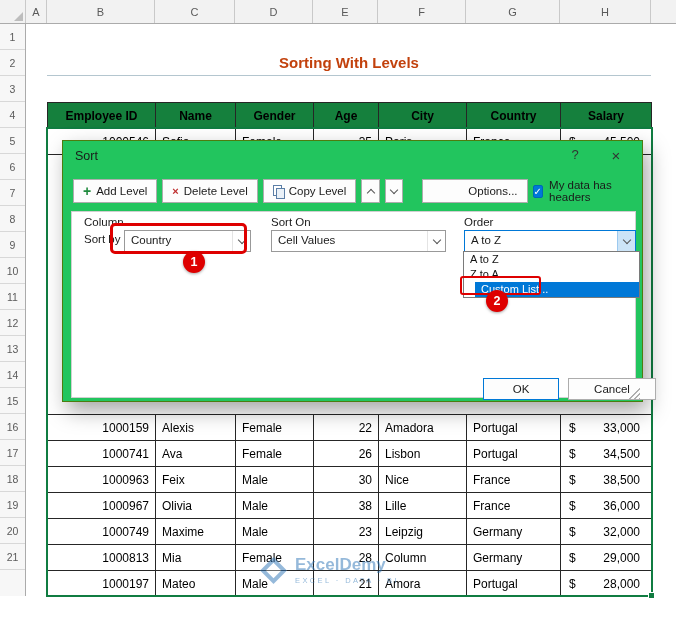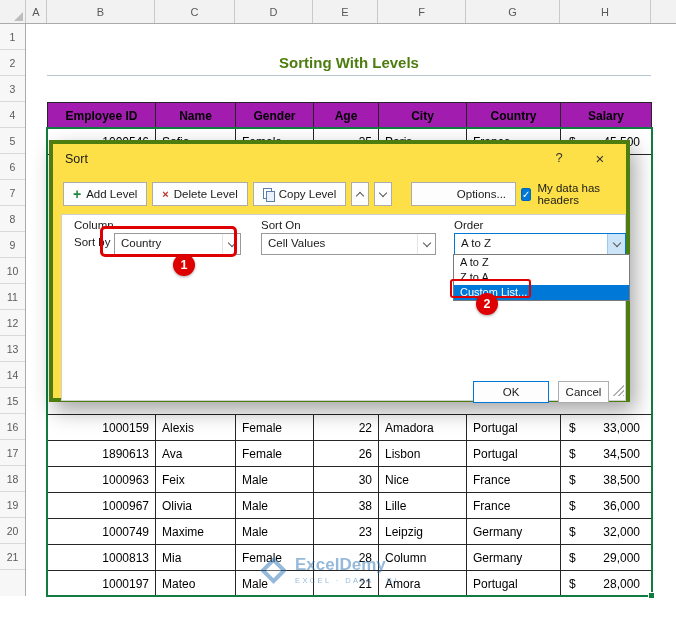--- a/index.html
+++ b/index.html
@@ -17,53 +17,53 @@
   .corner::after { content:""; position:absolute; right:2px; bottom:2px;
                    border-left:9px solid transparent; border-bottom:9px solid #BDBDBD; }
   .rowstrip { position:absolute; left:0; top:24px; width:26px; height:572px; background:#F7F7F7;
               border-right:1px solid #ABABAB; z-index:1; }
   .rcell { height:26px; border-bottom:1px solid #D8D8D8; display:flex; align-items:center;
            justify-content:center; font-size:10.5px; color:#5A5A5A; }
 
   
   .sheet-title { position:absolute; left:47px; top:50px; width:604px; height:26px; z-index:1;
                  display:flex; align-items:center; justify-content:center;
-                 font-size:15px; font-weight:bold; color:#4d7c0f; border-bottom:1px solid #B4C6CF; }
+                 font-size:15px; font-weight:bold; color:#c2410c; border-bottom:1px solid #B4C6CF; }
 
   
   .xtable { position:absolute; left:47px; background:#fff; z-index:2;
             border-top:1px solid #262626; border-left:1px solid #262626; }
   .xtable.topfrag { top:102px; }
   .xtable.botfrag { top:414px; }
   .xrow { display:grid; grid-template-columns:108px 80px 78px 65px 88px 94px 91px; height:26px; }
   .xcell { border-right:1px solid #262626; border-bottom:1px solid #262626; background:#fff;
            font-size:12px; color:#000; display:flex; align-items:center; padding:0 6px;
            white-space:nowrap; overflow:hidden; }
   .xcell.r { justify-content:flex-end; }
   .xcell.money { justify-content:space-between; padding:0 11px 0 8px; }
-  .xcell.xhead { background:#a21caf; font-weight:bold; justify-content:center; padding:0 2px; }
+  .xcell.xhead { background:#15803d; font-weight:bold; justify-content:center; padding:0 2px; }
 
   
   .sel-border { position:absolute; left:46px; top:127px; width:607px; height:470px;
                 border:2px solid #107C41; z-index:4; pointer-events:none; }
   .sel-border .fill-handle { position:absolute; right:-4px; bottom:-4px; width:7px; height:7px;
                 background:#107C41; border:1px solid #fff; }
 
   
   .wm { position:absolute; left:260px; top:556px; z-index:5; display:flex; align-items:center;
         gap:12px; opacity:.5; pointer-events:none; }
   .wm-diamond { width:19px; height:19px; border:4px solid #2E75B6; background:rgba(255,255,255,.65);
                 transform:rotate(45deg); margin-left:4px; }
   .wm-text { display:flex; flex-direction:column;justify-content:space-between; }
   .wm-name { font-size:17px; font-weight:bold; color:#2E75B6; line-height:18px; }
   .wm-tag { font-size:7.5px; letter-spacing:2.4px; color:#2E75B6; margin-top:2px; }
 
   
-  .dialog { position:absolute; left:49px; top:140px; width:581px; height:262px; background:#fde047;
-            border:4px solid #4d7c0f; box-shadow:5px 9px 20px rgba(0,0,0,.35); z-index:10;
+  .dialog { position:absolute; left:62px; top:140px; width:581px; height:262px; background:#22c55e;
+            border:1px solid #4d7c0f; box-shadow:5px 9px 20px rgba(0,0,0,.35); z-index:10;
             font-size:11.5px; color:#1A1A1A; }
   .dlg-title { position:absolute; left:12px; top:8px; font-size:12.5px; }
   .dlg-help  { position:absolute; right:56px; top:6px; width:22px; height:20px; text-align:center;
                font-size:13px; color:#333; cursor:default; }
   .dlg-close { position:absolute; right:10px; top:3px; width:32px; height:23px; display:flex;
                align-items:center; justify-content:center; font-size:15px; color:#333; }
 
   .tb { position:absolute; left:10px; top:38px; right:10px; height:24px; display:flex; align-items:center; }
   .btn { display:inline-flex; align-items:center; gap:5px; background:#FDFDFD; border:1px solid #ADADAD;
          height:24px; padding:0 9px; font-size:11.5px; color:#1A1A1A; margin-right:5px; white-space:nowrap; }
@@ -95,35 +95,35 @@
   .combo.c1 { left:52px;  width:127px; }
   .combo.c2 { left:199px; width:175px; }
   .combo.c3 { left:392px; width:172px; border-color:#0078D7; }
   .combo-val { flex:1; padding:3px 4px 0 6px; font-size:11.5px; white-space:nowrap; overflow:hidden; }
   .combo-btn { width:18px; border-left:1px solid #E4E4E4; display:flex; align-items:center; justify-content:center; }
   .combo.c3 .combo-btn { background:#CCE4F7; border-left-color:#9CC9EF; }
 
   .listbox { position:absolute; left:400px; top:110px; width:177px; height:47px; background:#fff;
              border:1px solid #7A7A7A; z-index:3; }
   .listitem { height:15px; line-height:15px; padding-left:6px; font-size:11px; color:#111; white-space:nowrap; }
-  .listitem.sel { background:#0078D7; color:#fff; }
+  .listitem.sel { background:#0078D7; color:#fff;margin-left:11px; }
 
   .anno-box { position:absolute; border:3px solid #DE0000; border-radius:5px; z-index:6; pointer-events:none; }
   .anno-box.b1 { left:47px; top:82px; width:137px; height:31px; }
   .anno-box.b2 { left:397px; top:135px; width:81px; height:19px; border-width:2.5px; border-radius:3px; }
   .badge { position:absolute; width:22px; height:22px; border-radius:50%; background:#DE0000; color:#fff;
            font-size:12.5px; font-weight:bold; display:flex; align-items:center; justify-content:center;
            z-index:7; box-shadow:0 1px 3px rgba(0,0,0,.35); }
   .badge.n1 { left:120px; top:110px; }
   .badge.n2 { left:423px; top:149px; }
 
   .dlg-btn { position:absolute; top:237px; height:22px; background:#FDFDFD; border:1px solid #ADADAD;
              font-size:11.5px; color:#1A1A1A; display:flex; align-items:center; justify-content:center; }
   .dlg-btn.ok { left:420px; width:76px; border-color:#0078D7; }
-  .dlg-btn.cancel { left:505px; width:51px; }
+  .dlg-btn.cancel { left:505px; width:88px; }
   .grip { position:absolute; right:2px; bottom:2px; width:12px; height:12px;
           background:repeating-linear-gradient(135deg, transparent 0 2px, #AFAFAF 2px 3.5px);
           clip-path:polygon(100% 0, 100% 100%, 0 100%); }
 </style>
 </head>
 <body>
 
 <div id="root">
 
   <div class="colstrip">
@@ -200,21 +200,21 @@
         <div class="xcell r">22</div>
         <div class="xcell">Amadora</div>
         <div class="xcell">Portugal</div>
         <div class="xcell money">
           <span>$</span>
           <span>33,000</span>
         </div>
       </div>
 
       <div class="xrow">
-        <div class="xcell r">1890613</div>
+        <div class="xcell r">1000741</div>
         <div class="xcell">Ava</div>
         <div class="xcell">Female</div>
         <div class="xcell r">26</div>
         <div class="xcell">Lisbon</div>
         <div class="xcell">Portugal</div>
         <div class="xcell money">
           <span>$</span>
           <span>34,500</span>
         </div>
       </div>

